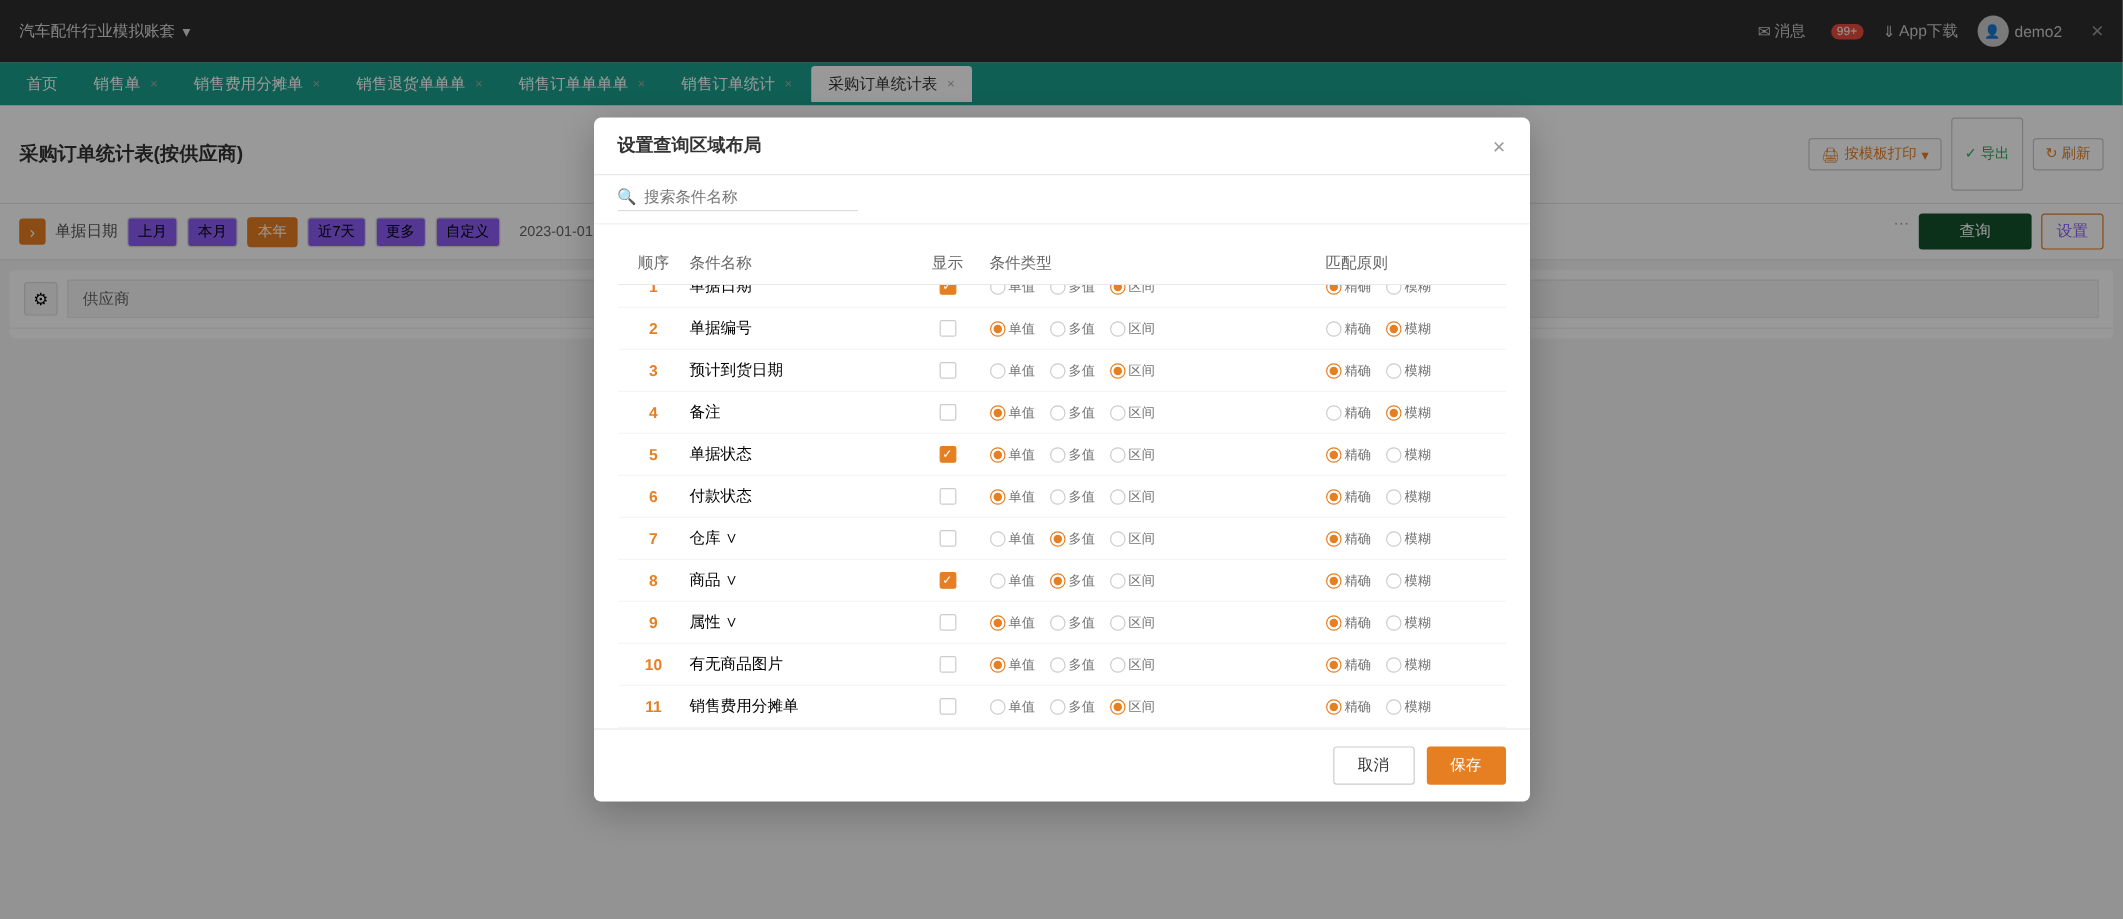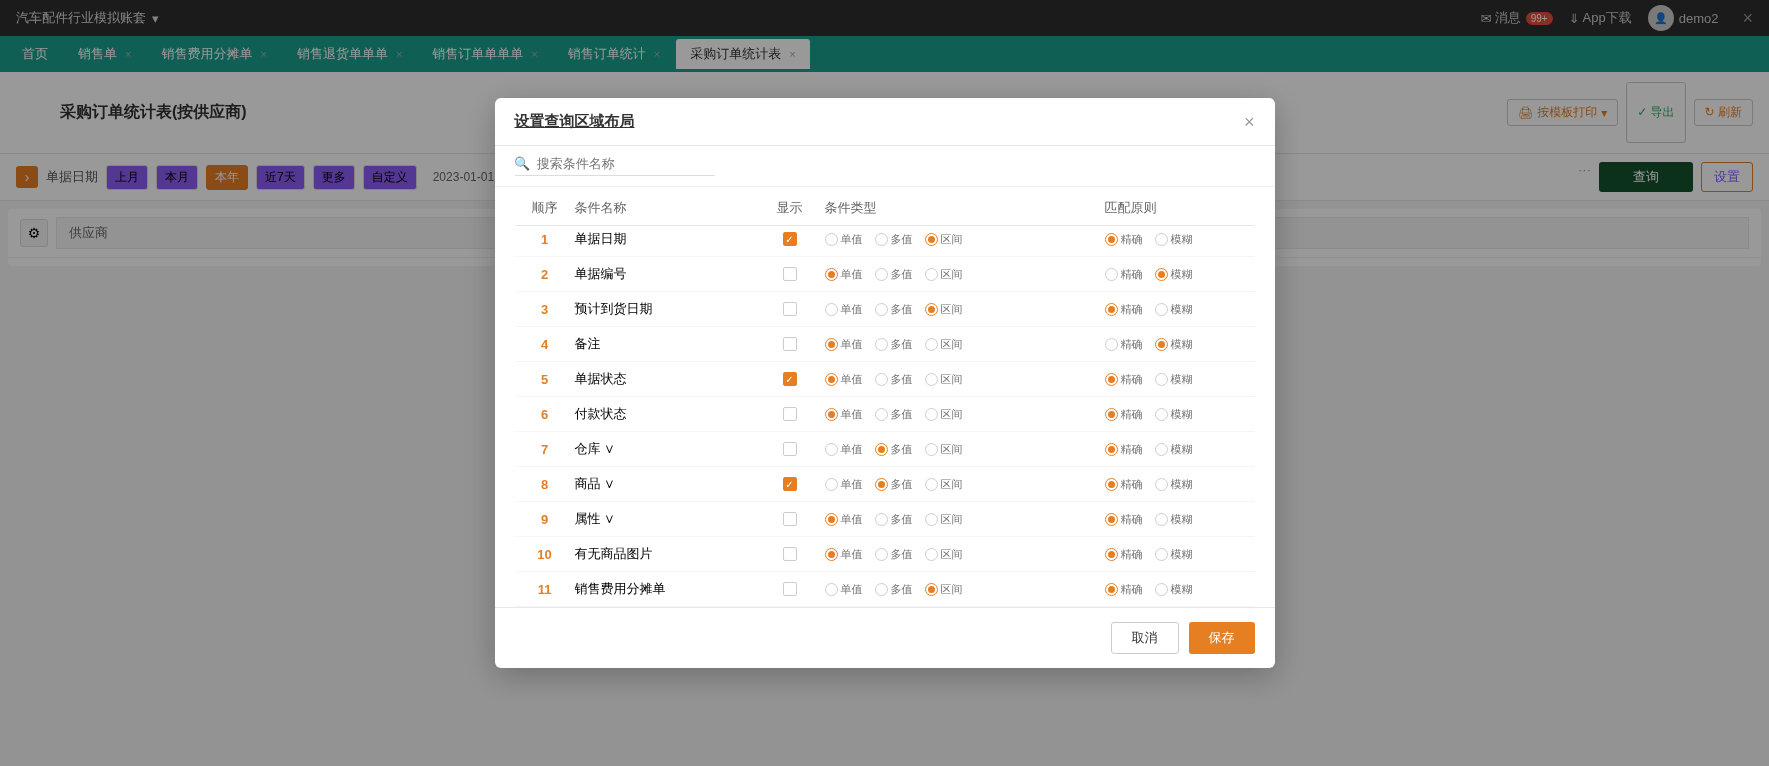--- a/index.html
+++ b/index.html
@@ -1,30 +1,30 @@
 <!DOCTYPE html>
 <html><head>
   <meta charset="utf-8">
   <style>
     * { box-sizing: border-box; margin: 0; padding: 0; }
     body { font-family: 'Microsoft YaHei', Arial, sans-serif; font-size: 13px; background: #f0f0f0; }
 
     
     .top-bar {
       background: #2d2d2d;
-      height: 36px;
+      height: 52px;
       display: flex;
       align-items: center;
       justify-content: space-between;
       padding: 0 16px;
       color: #ccc;
     }
     .top-bar-left { font-size: 13px; color: #ddd; display: flex; align-items: center; gap: 6px; }
     .top-bar-right { display: flex; align-items: center; gap: 16px; font-size: 13px; }
-    .badge { background: #e74c3c; color: #fff; border-radius: 10px; padding: 1px 5px; font-size: 10px; margin-left: 2px; }
+    .badge { background: #e74c3c; color: #fff; border-radius: 10px; padding: 1px 5px; font-size: 10px; margin-left: 18px; }
     .avatar { width: 26px; height: 26px; border-radius: 50%; background: #ccc; display: inline-flex; align-items: center; justify-content: center; color: #555; font-size: 11px; }
 
     
     .tab-bar {
       background: #1a9e8c;
       height: 36px;
       display: flex;
       align-items: center;
       padding: 0 8px;
       gap: 2px;
@@ -54,21 +54,21 @@
 
     
     .page-header {
       background: #fff;
       padding: 10px 16px;
       display: flex;
       align-items: center;
       justify-content: space-between;
       border-bottom: 1px solid #e8e8e8;
     }
-    .page-title { font-size: 16px; font-weight: bold; color: #333; margin-left: 44px; }
+    .page-title { font-size: 16px; font-weight: bold; color: #333; }
     .header-actions { display: flex; align-items: center; gap: 8px; }
     .btn-print { border: 1px solid #ccc; background: #fff; padding: 4px 10px; border-radius: 3px; cursor: pointer; font-size: 12px; color: #e67e22; display: flex; align-items: center; gap: 4px; }
     .btn-export { border: 1px solid #ccc; background: #fff; padding: 21px 10px; border-radius: 3px; cursor: pointer; font-size: 12px; color: #27ae60; }
     .btn-refresh { border: 1px solid #ccc; background: #fff; padding: 4px 10px; border-radius: 3px; cursor: pointer; font-size: 12px; color: #e67e22; }
 
     
     .filter-bar {
       background: #fff;
       padding: 8px 16px;
       display: flex;
@@ -106,21 +106,21 @@
       display: flex;
       flex-direction: column;
     }
     .dialog-header {
       padding: 14px 20px;
       border-bottom: 1px solid #e8e8e8;
       display: flex;
       align-items: center;
       justify-content: space-between;
     }
-    .dialog-title { font-size: 15px; font-weight: bold; color: #333; text-decoration: underline; }
+    .dialog-title { font-size: 15px; font-weight: bold; color: #333; }
     .dialog-close { background: none; border: none; font-size: 18px; color: #999; cursor: pointer; line-height: 1; }
 
     
     .dialog-tabs {
       display: flex;
       padding: 0 20px;
       border-bottom: 1px solid #e8e8e8;
       gap: 0;
     }
     .dialog-tab {
@@ -160,21 +160,21 @@
       padding: 0 20px;
     }
     .dt-header {
       display: grid;
       grid-template-columns: 60px 180px 70px 280px 200px;
       padding: 8px 0;
       border-bottom: 1px solid #e8e8e8;
       font-size: 13px;
       color: #666;
       position: sticky;
-      top: 4px;
+      top: 16px;
       background: #fff;
     }
     .dt-row {
       display: grid;
       grid-template-columns: 60px 180px 70px 280px 200px;
       padding: 8px 0;
       border-bottom: 1px solid #f5f5f5;
       align-items: center;
       font-size: 13px;
     }

